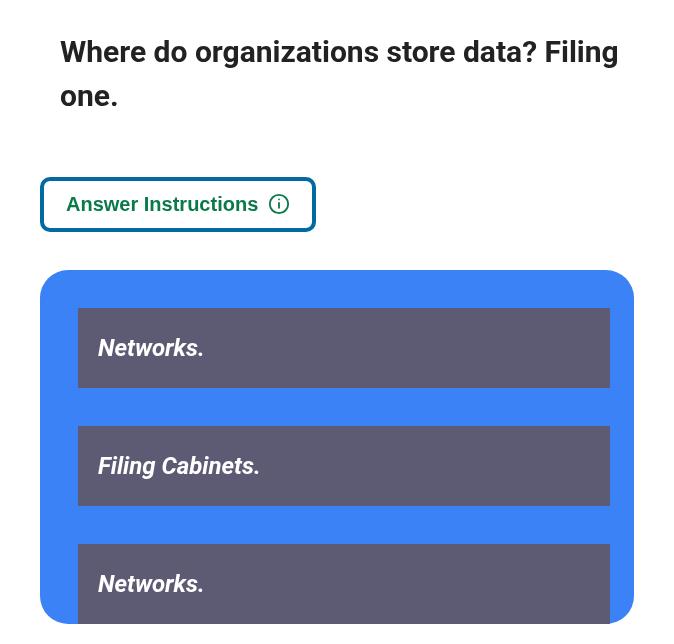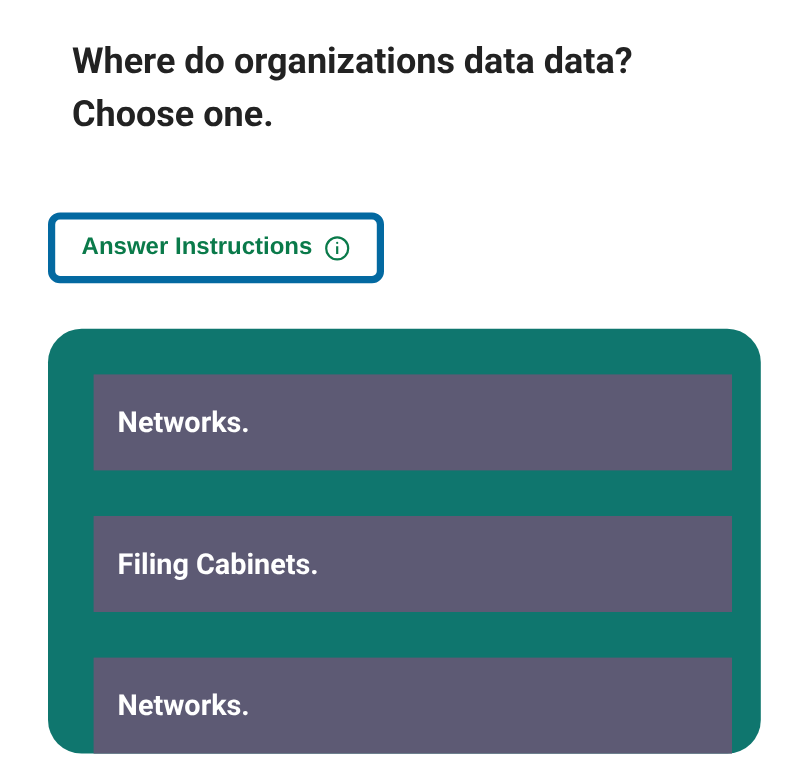--- a/index.html
+++ b/index.html
@@ -20,23 +20,23 @@
     .question-title {
       font-size: 30px;
       font-weight: 700;
       color: #222222;
       line-height: 1.45;
       margin-left: 20px;
       margin-bottom: 60px;
     }
     .instructions-btn {
       display: inline-flex;
-      align-items: flex-end;
+      align-items: flex-start;
       gap: 10px;
-      border: 6px solid #0369a1;
+      border: 4px solid #0369a1;
       background: #ffffff;
       color: #0a7a4a;
       font-size: 20px;
       font-weight: 700;
       padding: 12px 22px;
       border-radius: 10px;
       cursor: pointer;
       margin-bottom: 38px;
     }
     .info-icon {
@@ -44,40 +44,41 @@
       height: 22px;
       display: inline-flex;
       align-items: center;
       justify-content: center;
     }
     .info-icon svg {
       width: 22px;
       height: 22px;
     }
     .options-panel {
-      background: #0f766e;
+      background: #3b82f6;
       border-radius: 28px;
       padding: 38px 24px 0 38px;
       margin-top: 0;
+      font-style: italic;
     }
     .option-item {
       background: #5d5a74;
       color: #ffffff;
       font-size: 24px;
       font-weight: 700;
       padding: 26px 20px;
       margin-bottom: 38px;
       cursor: pointer;
     }
   </style>
 </head>
 <body>
 
 <div class="container">
-  <h1 class="question-title">Where do organizations data data? Choose one.</h1>
+  <h1 class="question-title">Where do organizations store data? Filing one.</h1>
 
   <button class="instructions-btn">
     <span>Answer Instructions</span>
     <span class="info-icon">
       <svg viewBox="0 0 24 24" fill="none" stroke="#0a7a4a" stroke-width="2">
         <circle cx="12" cy="12" r="10"></circle>
         <line x1="12" y1="10" x2="12" y2="17"></line>
         <circle cx="12" cy="7" r="1" fill="#0a7a4a" stroke="none"></circle>
       </svg>
     </span>

